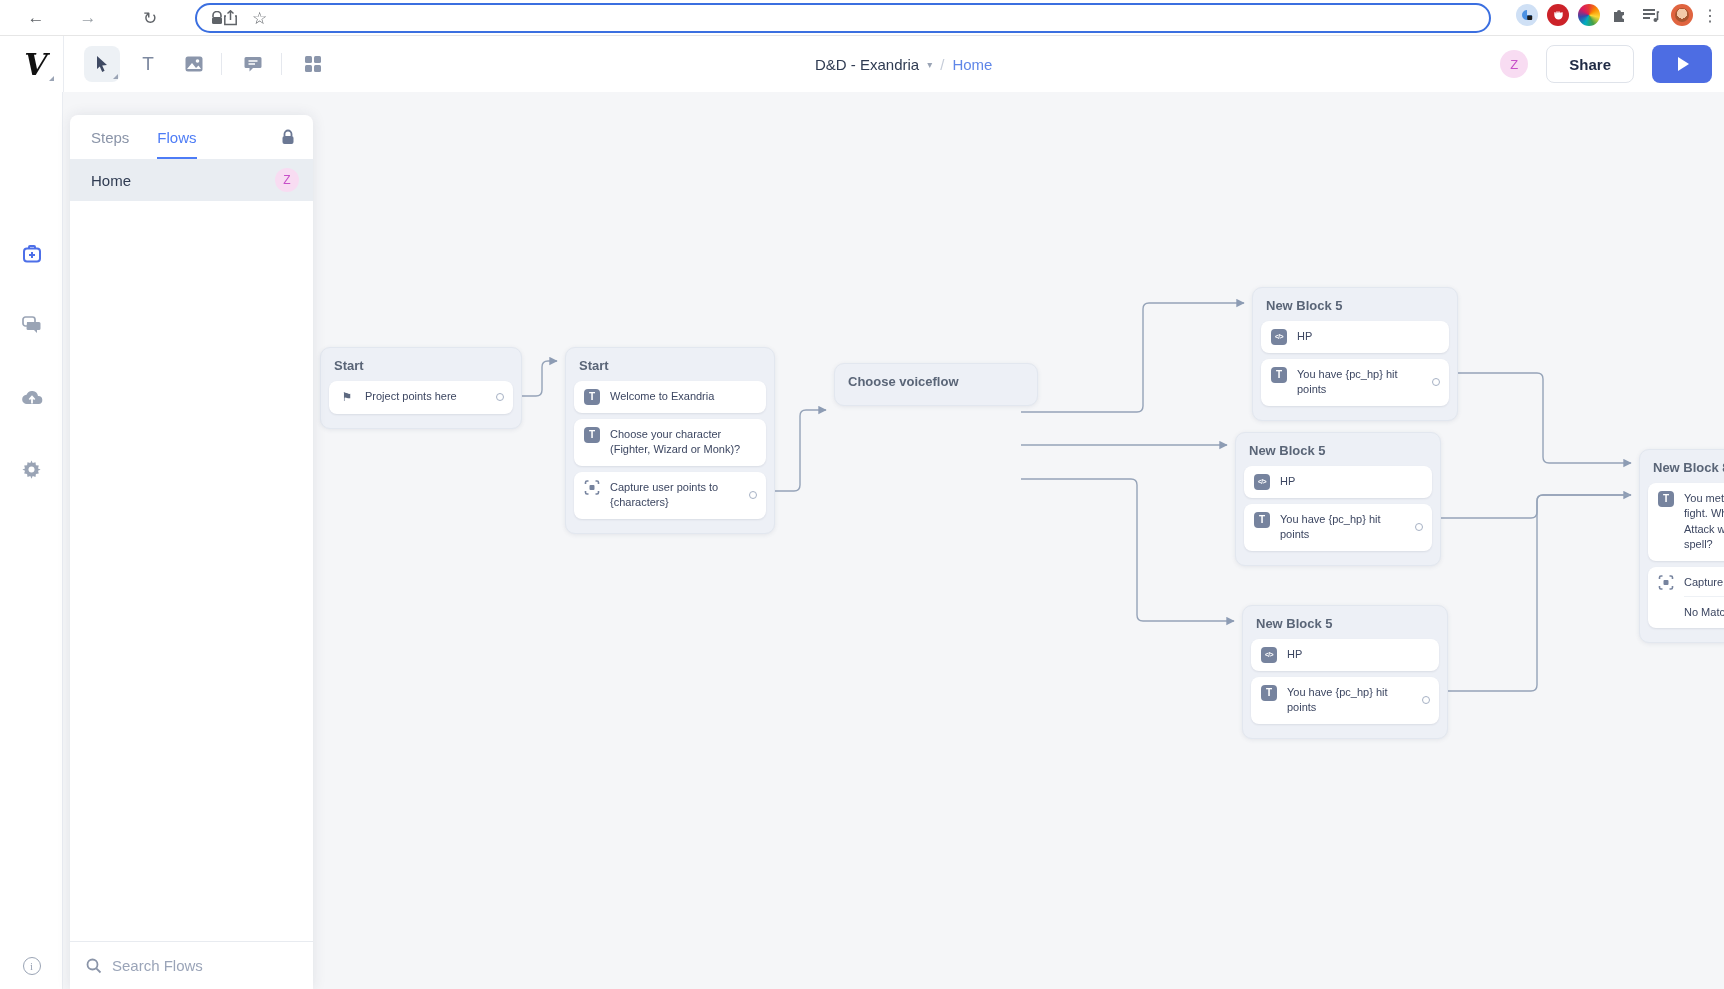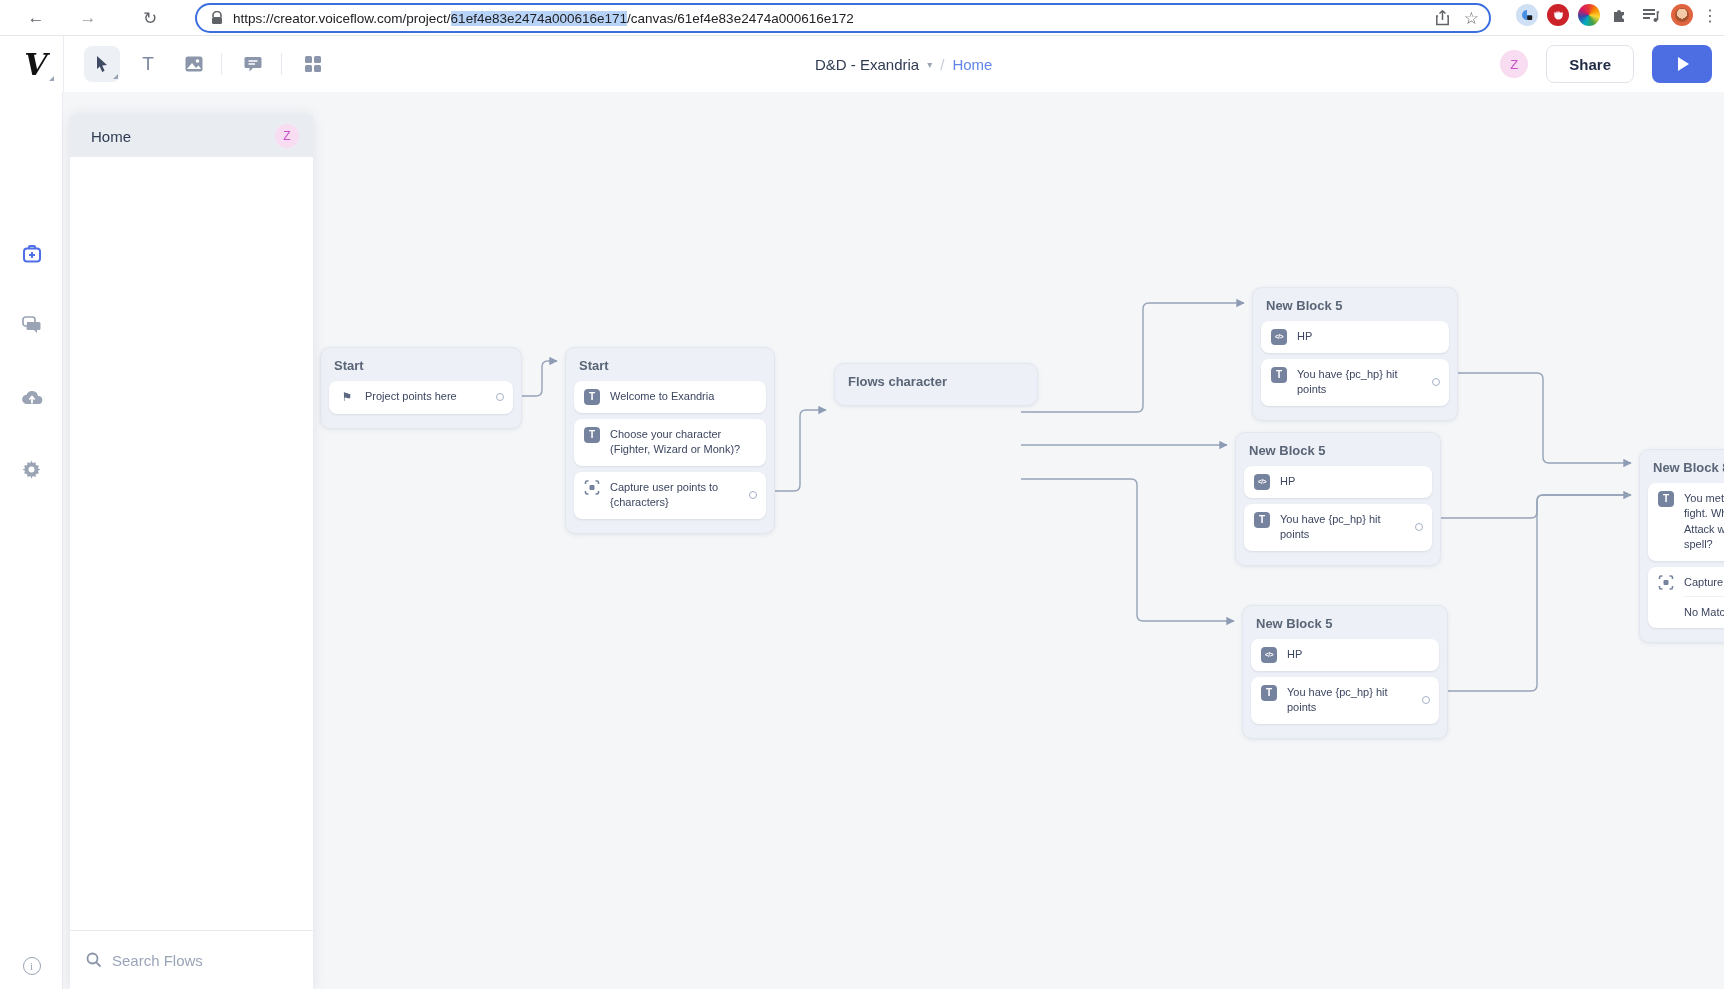--- a/index.html
+++ b/index.html
@@ -47,21 +47,21 @@
 
   
   .panel { position:absolute; left:70px; top:115px; width:243px; height:874px; background:#fff; border-radius:8px 8px 0 0; box-shadow:0 0 14px rgba(40,50,80,.10); z-index:35; }
   .panel-tabs { position:relative; height:44px; padding-left:21px; display:flex; align-items:center; gap:28px; }
   .tab { font-size:15px; color:#8a94a8; cursor:pointer; height:44px; display:flex; align-items:center; border-bottom:2px solid transparent; padding-top:2px; }
   .tab.active { color:#4d7cf6; border-bottom-color:#4d7cf6; }
   .panel-lock { position:absolute; right:18px; top:14px; cursor:pointer; }
   .flow-row { height:42px; background:#e9edf2; display:flex; align-items:center; padding:0 14px 0 21px; cursor:pointer; }
   .flow-name { font-size:15px; color:#2f3b52; flex:1; }
   .avatar-z.small { width:24px; height:24px; font-size:12px; }
-  .panel-search { position:absolute; left:0; bottom:0; width:243px; height:59px; border-top:1px solid #e8ebf0; display:flex; align-items:center; padding:0 16px; gap:10px; }
+  .panel-search { position:absolute; left:0; bottom:0; width:243px; height:48px; border-top:1px solid #e8ebf0; display:flex; align-items:center; padding:0 16px; gap:10px; }
   .panel-search input { border:none; outline:none; font-size:15px; color:#2f3b52; width:170px; font-family:"Liberation Sans",sans-serif; }
   .panel-search input::placeholder { color:#9aa4b8; }
 
   
   .canvas { position:absolute; left:63px; top:92px; width:1661px; height:897px; background:#f5f6f8; overflow:hidden; z-index:10; }
   .edges { position:absolute; left:0; top:0; z-index:1; }
   .block { position:absolute; background:#edf0f6; border:1px solid #e2e7ef; border-radius:10px; box-shadow:0 1px 4px rgba(70,80,110,.10); padding-bottom:8px; z-index:2; }
   .block-title { font-size:13px; font-weight:600; color:#5a6577; padding:10px 13px 8px; }
   .step-card { position:relative; background:#fff; border-radius:8px; margin:0 8px 6px; padding:8px 24px 8px 10px; display:flex; gap:10px; align-items:flex-start; box-shadow:0 1px 2px rgba(70,80,110,.12); font-size:11px; color:#3c4661; line-height:1.4; }
   .step-ico { flex:0 0 16px; width:16px; height:16px; border-radius:4px; background:#76839e; color:#fff; display:flex; align-items:center; justify-content:center; font-size:10px; font-weight:bold; margin-top:0px; }
@@ -83,21 +83,20 @@
 
 <div class="browser-bar">
   <div class="nav-ico" style="left:23px">←</div>
   <div class="nav-ico" style="left:75px;color:#9aa0a6">→</div>
   <div class="nav-ico" style="left:137px">↻</div>
   <div class="omnibox">
     <svg width="12" height="14" viewBox="0 0 12 14">
         <path d="M2,6 V4.5 a4,4 0 0 1 8,0 V6" fill="none" stroke="#5f6368" stroke-width="1.6"></path>
         <rect x="1" y="6" width="10" height="7" rx="1.5" fill="#5f6368"></rect>
       </svg>
-    <div class="url-text"><span>https://creator.voiceflow.com/project/</span><span class="sel">61ef4e83e2474a000616e171</span><span>/canvas/61ef4e83e2474a000616e172</span></div>
     <div class="omni-right">
       <svg width="15" height="16" viewBox="0 0 15 16">
           <path d="M7.5,1 L7.5,10 M4.5,3.5 L7.5,0.8 L10.5,3.5" fill="none" stroke="#5f6368" stroke-width="1.5"></path>
           <path d="M3,6 H1.8 V14.5 H13.2 V6 H12" fill="none" stroke="#5f6368" stroke-width="1.5"></path>
         </svg>
       <span style="font-size:17px">☆</span>
     </div>
   </div>
   <div class="ext-row">
     <div class="ext" style="background:#cfe0f5">
@@ -257,21 +256,21 @@
       <svg class="cap-svg" width="15" height="15" viewBox="0 0 15 15">
           <path d="M1,4 V2.5 Q1,1 2.5,1 H4 M11,1 h1.5 Q14,1 14,2.5 V4 M14,11 v1.5 Q14,14 12.5,14 H11 M4,14 H2.5 Q1,14 1,12.5 V11" stroke="#76839e" fill="none" stroke-width="1.6"></path>
           <rect x="5" y="5" width="5" height="5" rx="1" fill="#76839e"></rect>
         </svg>
       <span>Capture user points to {characters}</span>
       <span class="port"></span>
     </div>
   </div>
 
   <div class="block" style="left:771px;top:271px;width:204px">
-    <div class="block-title">Flows character</div>
+    <div class="block-title">Choose voiceflow</div>
   </div>
 
   <div class="block" style="left:1189px;top:195px;width:206px">
     <div class="block-title">New Block 5</div>
     <div class="step-card">
       <span class="step-ico set">&lt;/&gt;</span>
       <span>HP</span>
     </div>
     <div class="step-card">
       <span class="step-ico">T</span>
@@ -325,20 +324,30 @@
           </svg>
         <span>Capture {at</span>
       </div>
       <div class="nm-div"></div>
       <div class="no-match">No Match</div>
     </div>
   </div>
 </div>
 
 <div class="panel">
+  <div class="panel-tabs">
+    <span class="tab">Steps</span>
+    <span class="tab active">Flows</span>
+    <span class="panel-lock">
+      <svg width="14" height="16" viewBox="0 0 14 16">
+          <path d="M3.5,7 V5 a3.5,3.5 0 0 1 7,0 V7" fill="none" stroke="#6b7894" stroke-width="1.8"></path>
+          <rect x="1.5" y="7" width="11" height="8" rx="2" fill="#6b7894"></rect>
+        </svg>
+    </span>
+  </div>
   <div class="flow-row">
     <span class="flow-name">Home</span>
     <span class="avatar-z small">Z</span>
   </div>
   <div class="panel-search">
     <svg width="16" height="16" viewBox="0 0 16 16">
         <circle cx="6.5" cy="6.5" r="5" fill="none" stroke="#8a94a8" stroke-width="1.8"></circle>
         <path d="M10.3,10.3 L14.5,14.5" stroke="#8a94a8" stroke-width="1.8"></path>
       </svg>
     <input type="text" placeholder="Search Flows" style="">

